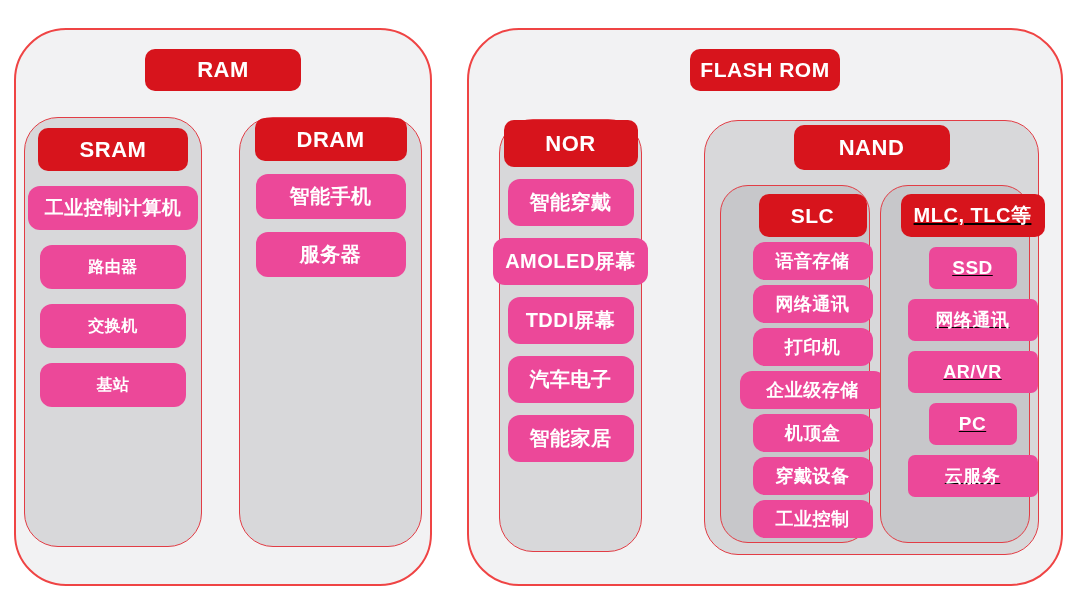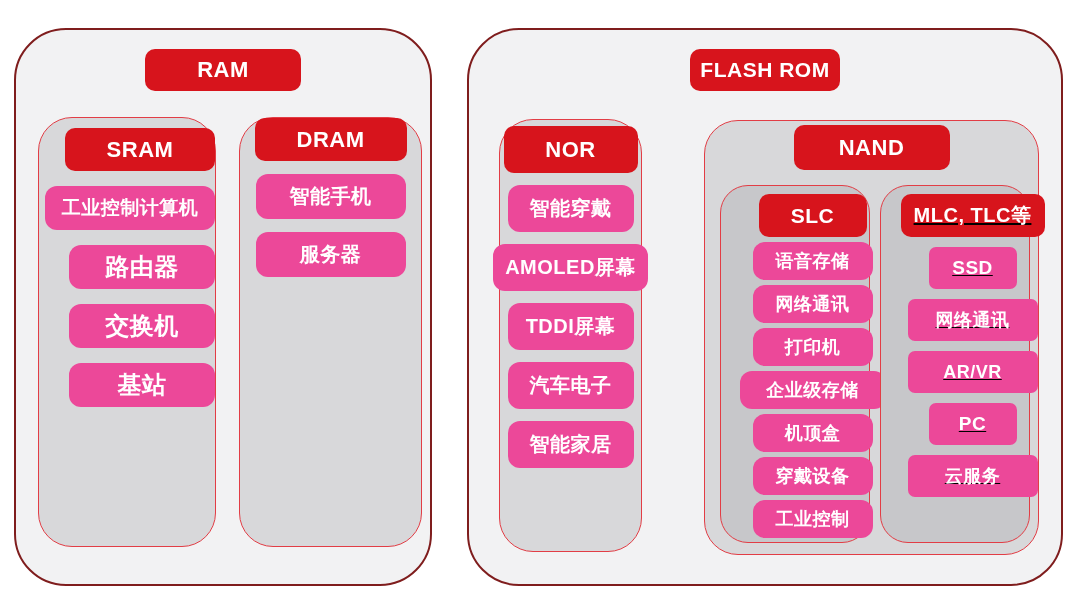--- a/index.html
+++ b/index.html
@@ -7,37 +7,37 @@
   body {
     font-family: "Liberation Sans", "DejaVu Sans", sans-serif;
     width: 1080px; height: 601px; position: relative; overflow: hidden;
   }
   .canvas { position: absolute; inset: 0; width: 1080px; height: 601px; }
 
   
   .panel {
     position: absolute;
     background: #f2f2f3;
-    border: 2px solid #7f1d1d;
+    border: 2px solid #ef4444;
     border-radius: 52px;
   }
   #ram-panel   { left: 14px;  top: 28px; width: 418px; height: 558px; }
   #flash-panel { left: 467px; top: 28px; width: 596px; height: 558px; }
 
   
   .subbox {
     position: absolute;
     background: #d8d8da;
     border: 1.5px solid #e23d45;
     border-radius: 34px;
     display: flex; flex-direction: column; align-items: center;
   }
-  #sram-box { left: 22px;   top: 87px; width: 178px; height: 430px; gap: 15px; padding-top: 10px; align-items: flex-end; }
+  #sram-box { left: 8px;   top: 87px; width: 178px; height: 430px; gap: 15px; padding-top: 10px; }
   #dram-box { left: 223px; top: 87px; width: 183px; height: 430px; gap: 13px; }
-  #nor-box  { left: 30px;  top: 89px; width: 143px; height: 433px; gap: 12px; padding-top: 6px; }
+  #nor-box  { left: 30px;  top: 89px; width: 143px; height: 433px; gap: 12px; }
   #nand-box { left: 235px; top: 90px; width: 335px; height: 435px; }
 
   
   .innerbox {
     position: absolute;
     background: #c7c7ca;
     border: 1.5px solid #e23d45;
     border-radius: 28px;
     display: flex; flex-direction: column; align-items: center;
     padding-top: 8px;
@@ -65,21 +65,21 @@
   
   #sram-header { width: 150px; height: 43px; font-size: 22px; }
   #dram-header { width: 152px; height: 43px; font-size: 22px; }
   #nor-header  { width: 134px; height: 47px; font-size: 22px; }
   #nand-header { position: absolute; top: 4px; left: 50%; transform: translateX(-50%);
                  width: 156px; height: 45px; font-size: 22px; text-align: center; }
   #slc-header  { width: 108px; height: 43px; font-size: 21px; }
   #mlc-header  { width: 144px; height: 43px; font-size: 20px; }
 
   
-  .sram-item { height: 44px; min-width: 146px; font-size: 24px; }
+  .sram-item { height: 44px; min-width: 146px; font-size: 16px; }
   .sram-item.wide { min-width: 170px; font-size: 19px; }
   .dram-item { height: 45px; min-width: 150px; font-size: 20px; }
   .nor-item  { height: 47px; min-width: 126px; font-size: 20px; }
   .slc-item  { height: 38px; min-width: 120px; font-size: 18px; }
   .slc-item.wide { min-width: 146px; }
   .mlc-item  { height: 42px; min-width: 130px; font-size: 18px; border-radius: 7px; }
   .mlc-item.narrow { min-width: 88px; font-size: 19px; }
 </style>
 </head>
 <body>

